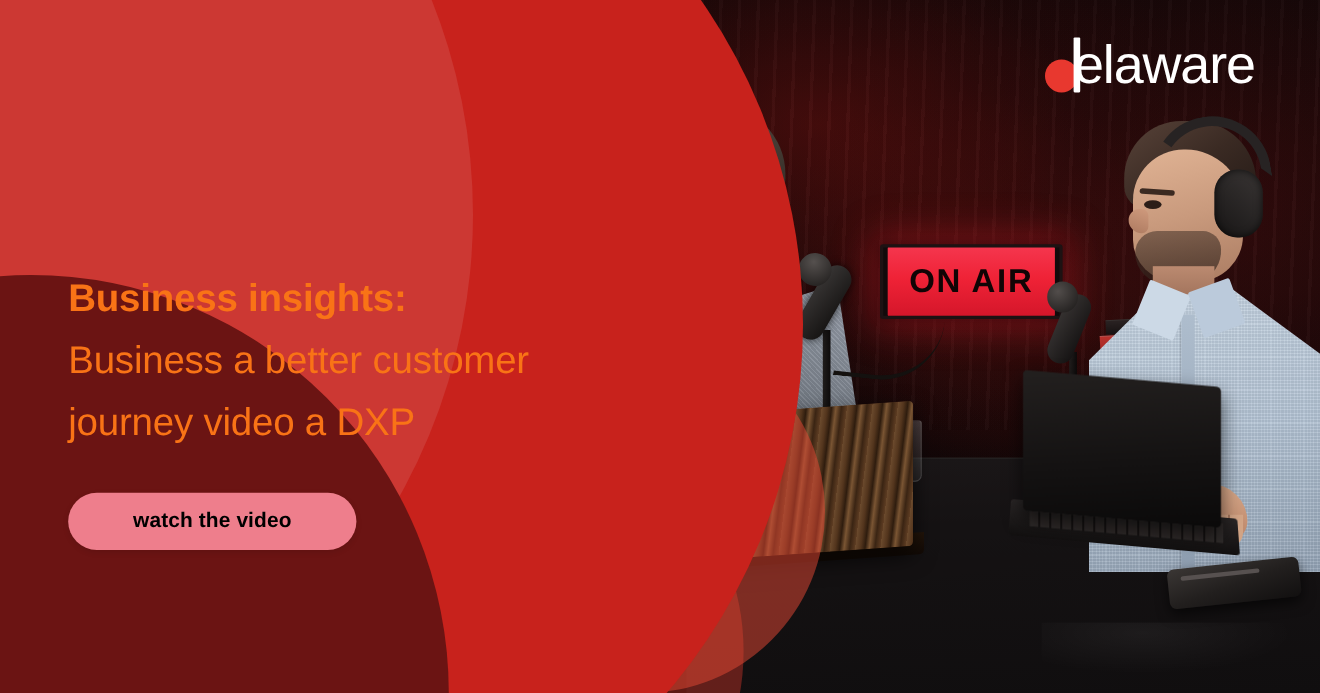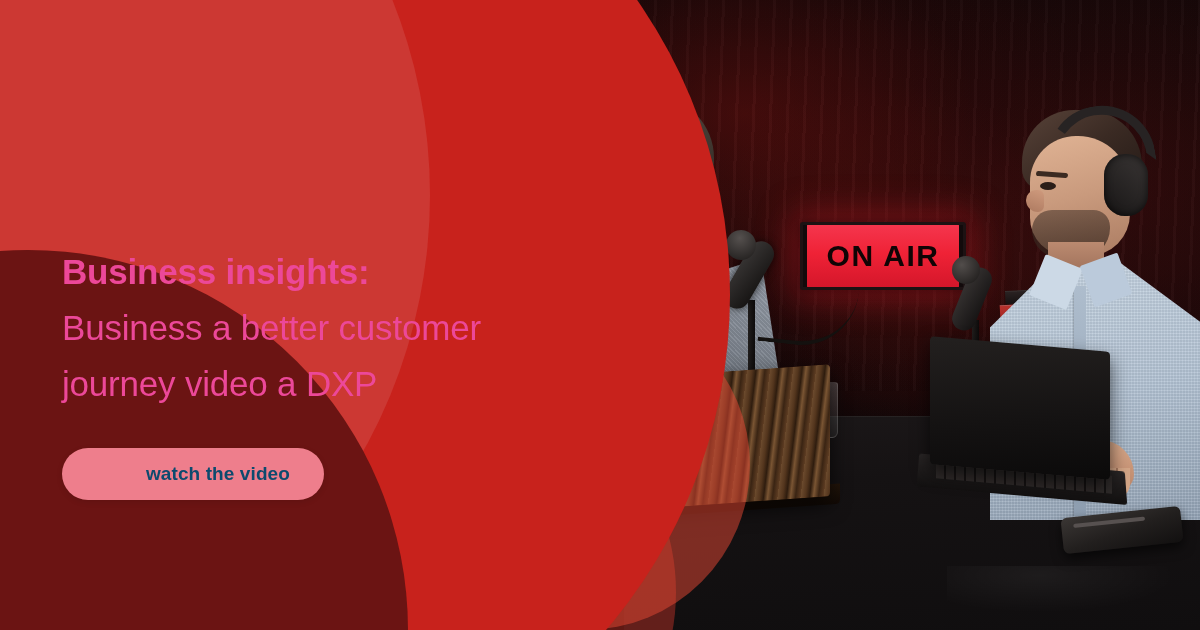--- a/index.html
+++ b/index.html
@@ -427,43 +427,42 @@
     position:absolute; left:0; top:0;
     font-size:49px; line-height:50px;
     font-weight:400; letter-spacing:-1px;
     color:#ffffff;
   }
   .logo-word .hidden-d{ visibility:hidden; }
 
   .headline{
     position:absolute; left:62px; top:244px;
     width:560px;
-    color:#ec4899;
+    color:#f97316;
   }
   .headline .l1{
     font-size:35px; line-height:56px; font-weight:700; letter-spacing:-.2px;
     display:block;
   }
   .headline .l2, .headline .l3{
     font-size:35px; line-height:56px; font-weight:400; letter-spacing:-.2px;
     display:block;
   }
 
   .cta{
     position:absolute; left:62px; top:448px;
     min-width:262px; height:52px;
     background:var(--cta-bg,#ee7e8c);
     border:none; border-radius:26px;
-    color:#0c4a6e;
+    color:#000000;
     font-family:"Liberation Sans","DejaVu Sans",sans-serif;
     font-size:19px; font-weight:700; letter-spacing:.1px;
     cursor:pointer;
     padding:0 34px;
     box-shadow:0 2px 6px rgba(0,0,0,.10);
-    text-align:right;
   }
 </style>
 </head>
 <body>
 
 <div class="banner">
 
   <div class="photo">
     <div class="backdrop"></div>
     <div class="curtain-folds"></div>
@@ -557,20 +556,27 @@
     <div class="circle-ghost2"></div>
     <div class="circle-ghost"></div>
     <div class="circle-main"></div>
     <div class="tint-left2"></div>
     <div class="tint-left"></div>
     <div class="circle-dark"></div>
   </div>
 
   <div class="content">
 
+    <div class="logo">
+      <div class="logo-mark">
+        <div class="logo-dot"></div>
+        <div class="logo-stem"></div>
+        <div class="logo-word"><span class="hidden-d">d</span>elaware</div>
+      </div>
+    </div>
 
     <h1 class="headline">
       <span class="l1">Business insights:</span>
       <span class="l2">Business a better customer</span>
       <span class="l3">journey video a DXP</span>
     </h1>
 
     <button class="cta">watch the video</button>
   </div>
 

